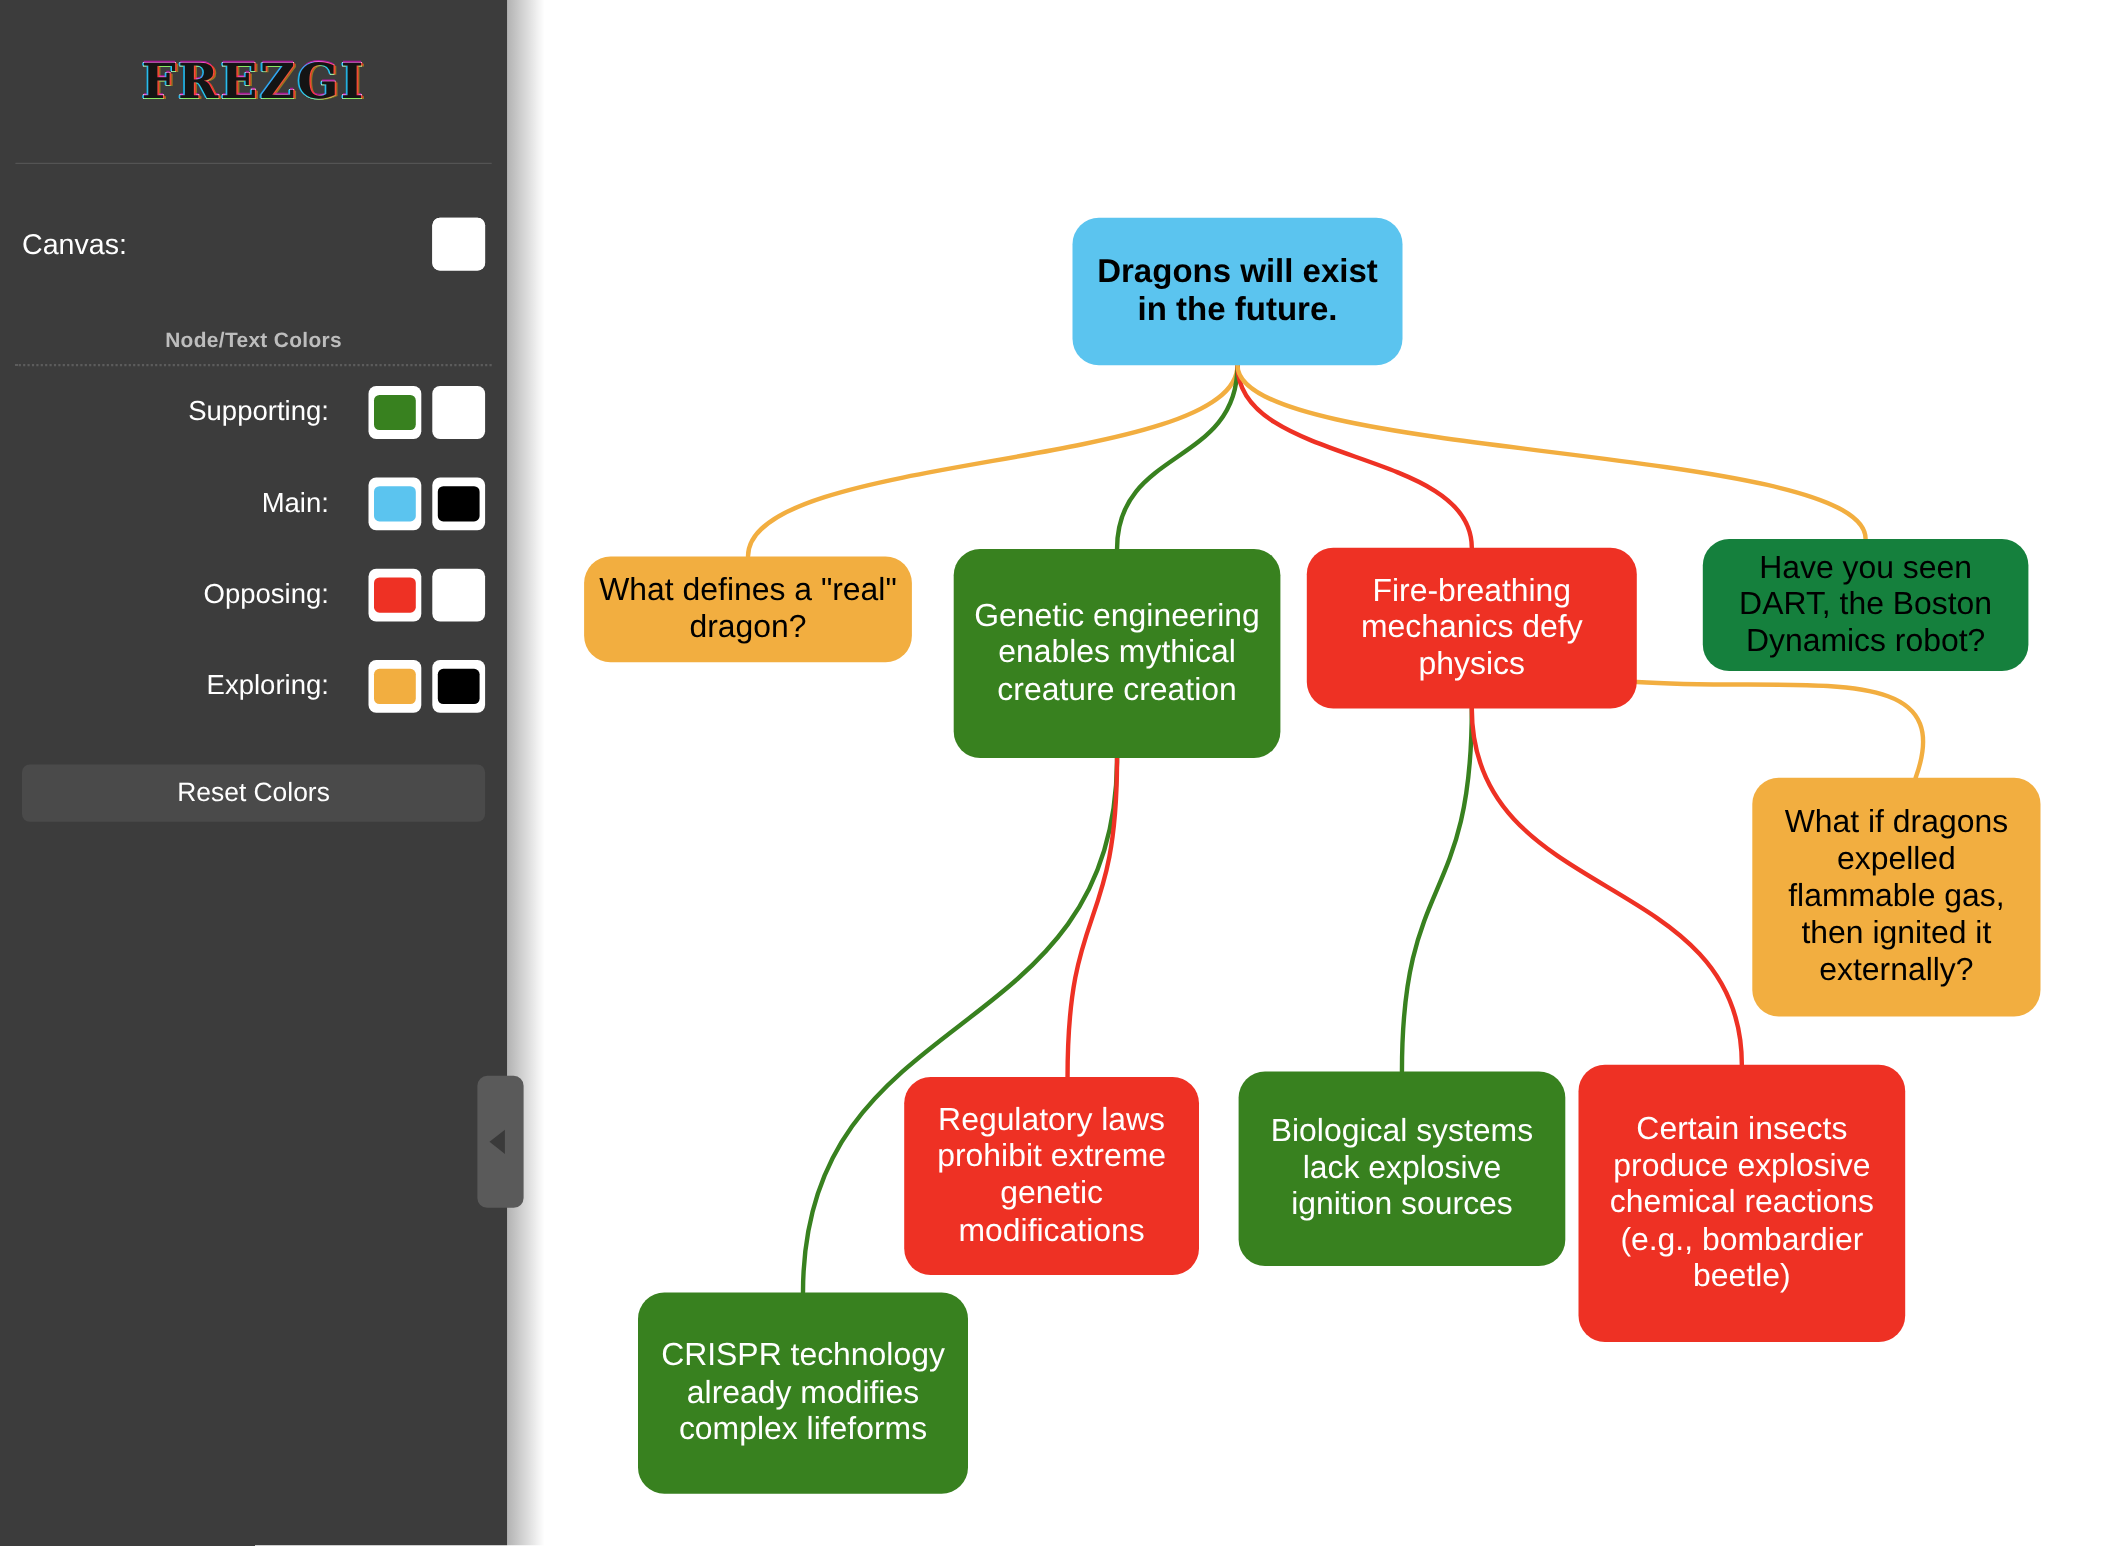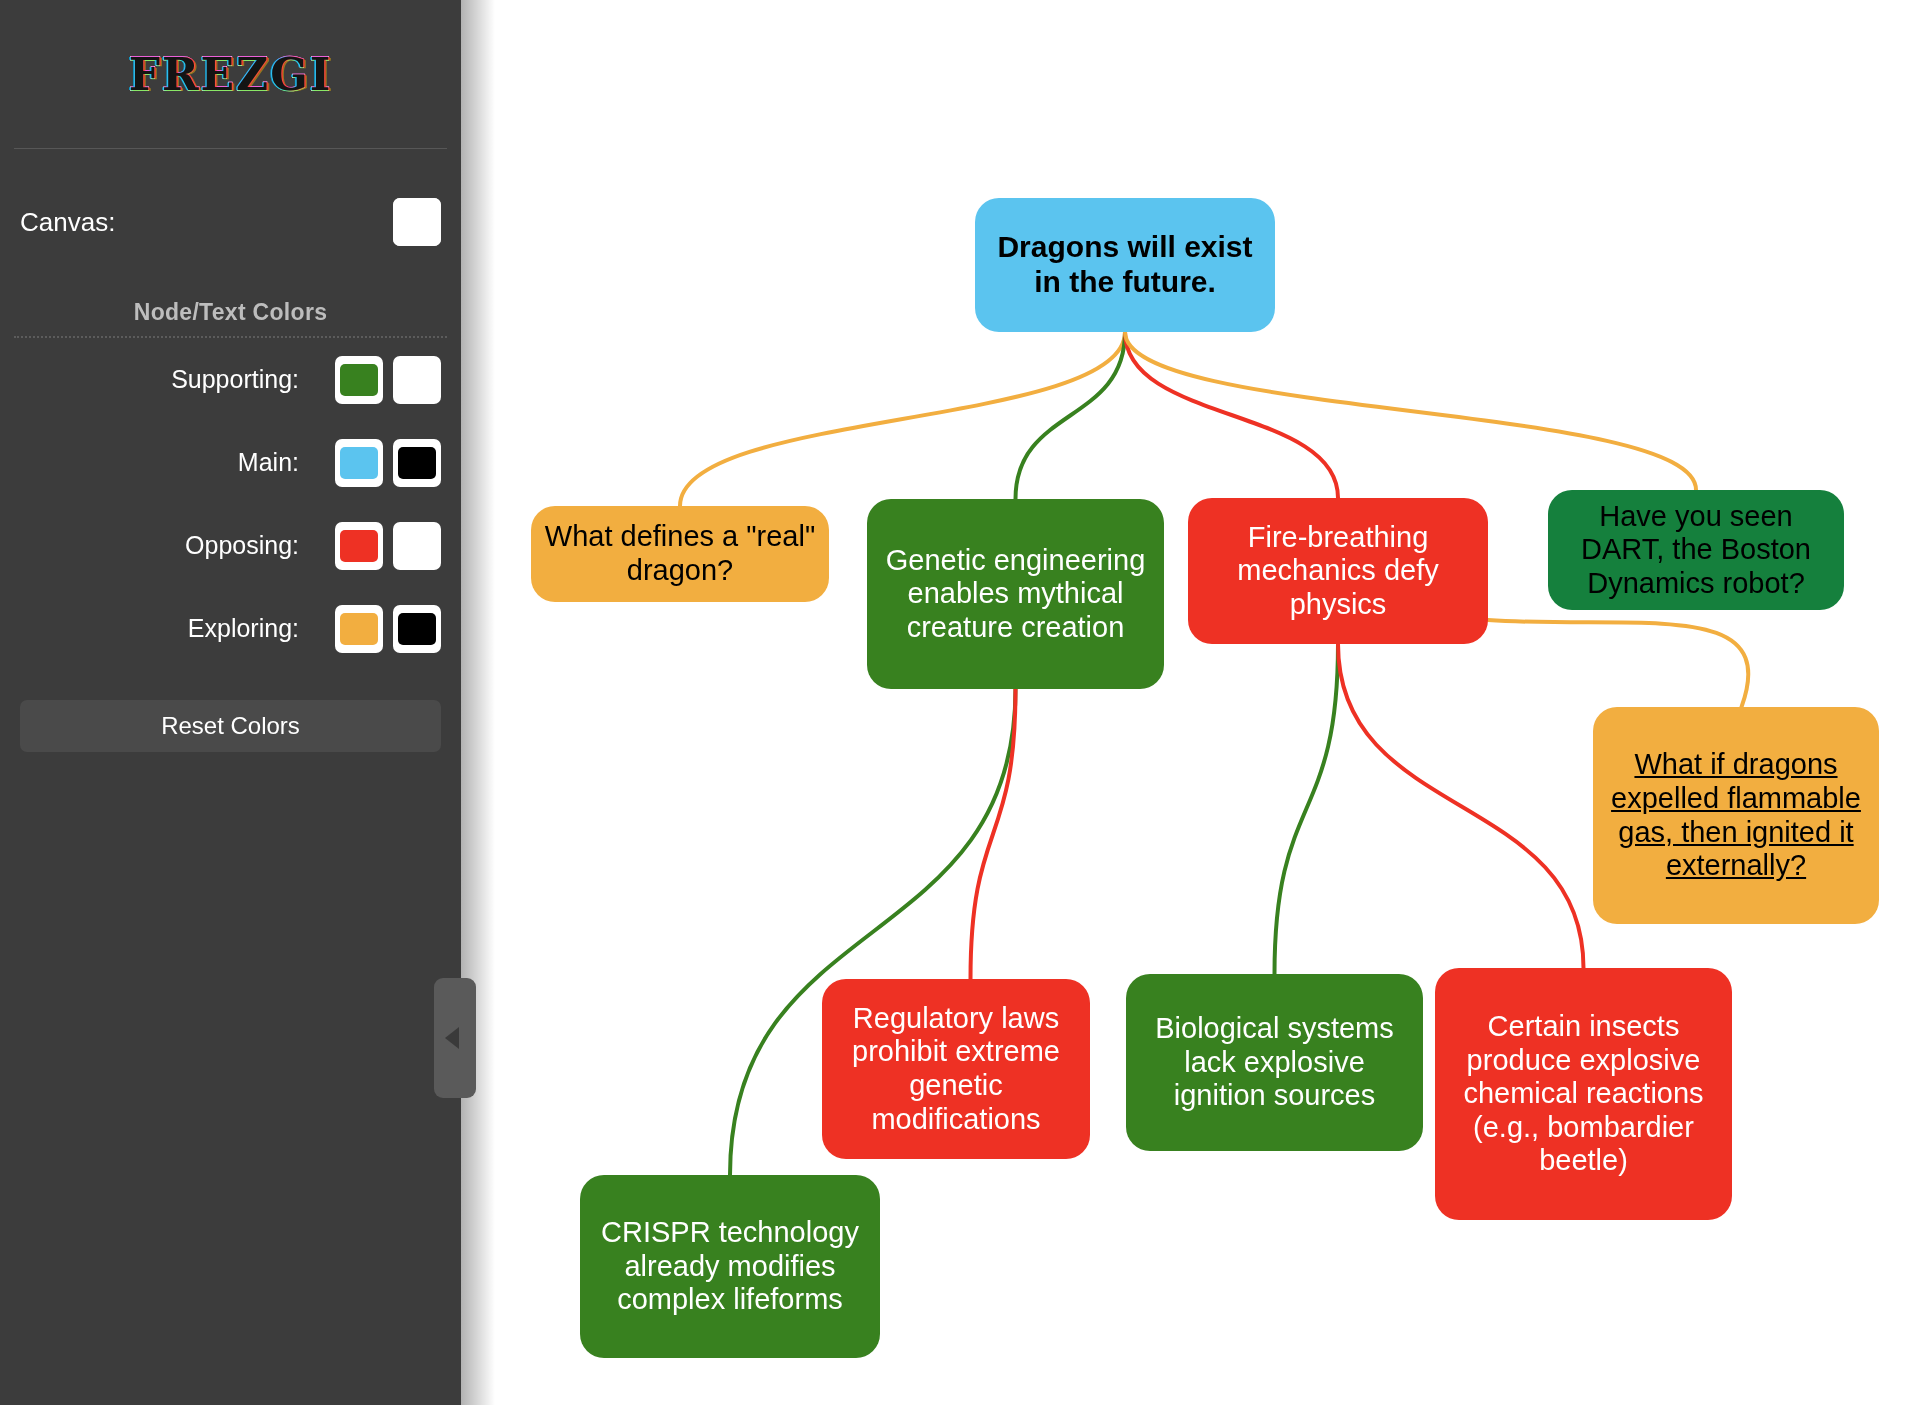--- a/index.html
+++ b/index.html
@@ -61,21 +61,21 @@
   }
   .canvas-row { margin-top: 48px; padding: 0 6px; }
   .canvas-label {
     color: #ffffff; font-size: 26px; flex: 1 1 auto;
   }
 
   .section-title {
     margin-top: 52px;
     text-align: center;
     color: #bdbdbd;
-    font-size: 23px;
+    font-size: 19px;
     font-weight: bold;
     letter-spacing: 0.3px;
   }
   .hr-dotted {
     margin-top: 10px;
     border-top: 2px dotted #5c5c5c;
     height: 0;
   }
 
   .color-row {
@@ -241,21 +241,21 @@
         <path d="M 877 644 C 877 825.5, 813.5 792.5, 813.5 974" stroke="#38811F" stroke-width="4" fill="none" stroke-linecap="round"></path>
         <path d="M 877 644 C 877 822.2, 1122.5 789.8, 1122.5 968" stroke="#EE3124" stroke-width="4" fill="none" stroke-linecap="round"></path>
         <path d="M 1027 620 C 1177 630, 1320.5 597, 1280.5 707" stroke="#F2AE40" stroke-width="4" fill="none" stroke-linecap="round"></path>
       </svg>
     <div id="nodes-layer">
         <div class="node main" style="left: 514px; top: 198px; width: 300px; height: 134px; background: rgb(91, 196, 239); color: rgb(0, 0, 0);">Dragons will exist in the future.</div>
         <div class="node branch" style="left: 70px; top: 506px; width: 298px; height: 96px; background: rgb(242, 174, 64); color: rgb(0, 0, 0);">What defines a "real" dragon?</div>
         <div class="node branch" style="left: 406px; top: 499px; width: 297px; height: 190px; background: rgb(56, 129, 31); color: rgb(255, 255, 255);">Genetic engineering enables mythical creature creation</div>
         <div class="node branch" style="left: 727px; top: 498px; width: 300px; height: 146px; background: rgb(238, 49, 36); color: rgb(255, 255, 255);">Fire-breathing mechanics defy physics</div>
         <div class="node branch" style="left: 1087px; top: 490px; width: 296px; height: 120px; background: #15803d; color: rgb(0, 0, 0);">Have you seen DART, the Boston Dynamics robot?</div>
-        <div class="node branch" style="left: 1132px; top: 707px; width: 286px; height: 217px; background: rgb(242, 174, 64); color: rgb(0, 0, 0); text-decoration: underline;">What if dragons expelled flammable gas, then ignited it externally?</div>
+        <div class="node branch" style="left: 1132px; top: 707px; width: 262px; height: 217px; background: rgb(242, 174, 64); color: rgb(0, 0, 0);">What if dragons expelled flammable gas, then ignited it externally?</div>
         <div class="node branch" style="left: 361px; top: 979px; width: 268px; height: 180px; background: rgb(238, 49, 36); color: rgb(255, 255, 255);">Regulatory laws prohibit extreme genetic modifications</div>
         <div class="node branch" style="left: 665px; top: 974px; width: 297px; height: 177px; background: rgb(56, 129, 31); color: rgb(255, 255, 255);">Biological systems lack explosive ignition sources</div>
         <div class="node branch" style="left: 974px; top: 968px; width: 297px; height: 252px; background: rgb(238, 49, 36); color: rgb(255, 255, 255);">Certain insects produce explosive chemical reactions (e.g., bombardier beetle)</div>
         <div class="node branch" style="left: 119px; top: 1175px; width: 300px; height: 183px; background: rgb(56, 129, 31); color: rgb(255, 255, 255);">CRISPR technology already modifies complex lifeforms</div>
       </div>
   </main>
 
 </div>
 
 </body></html>

